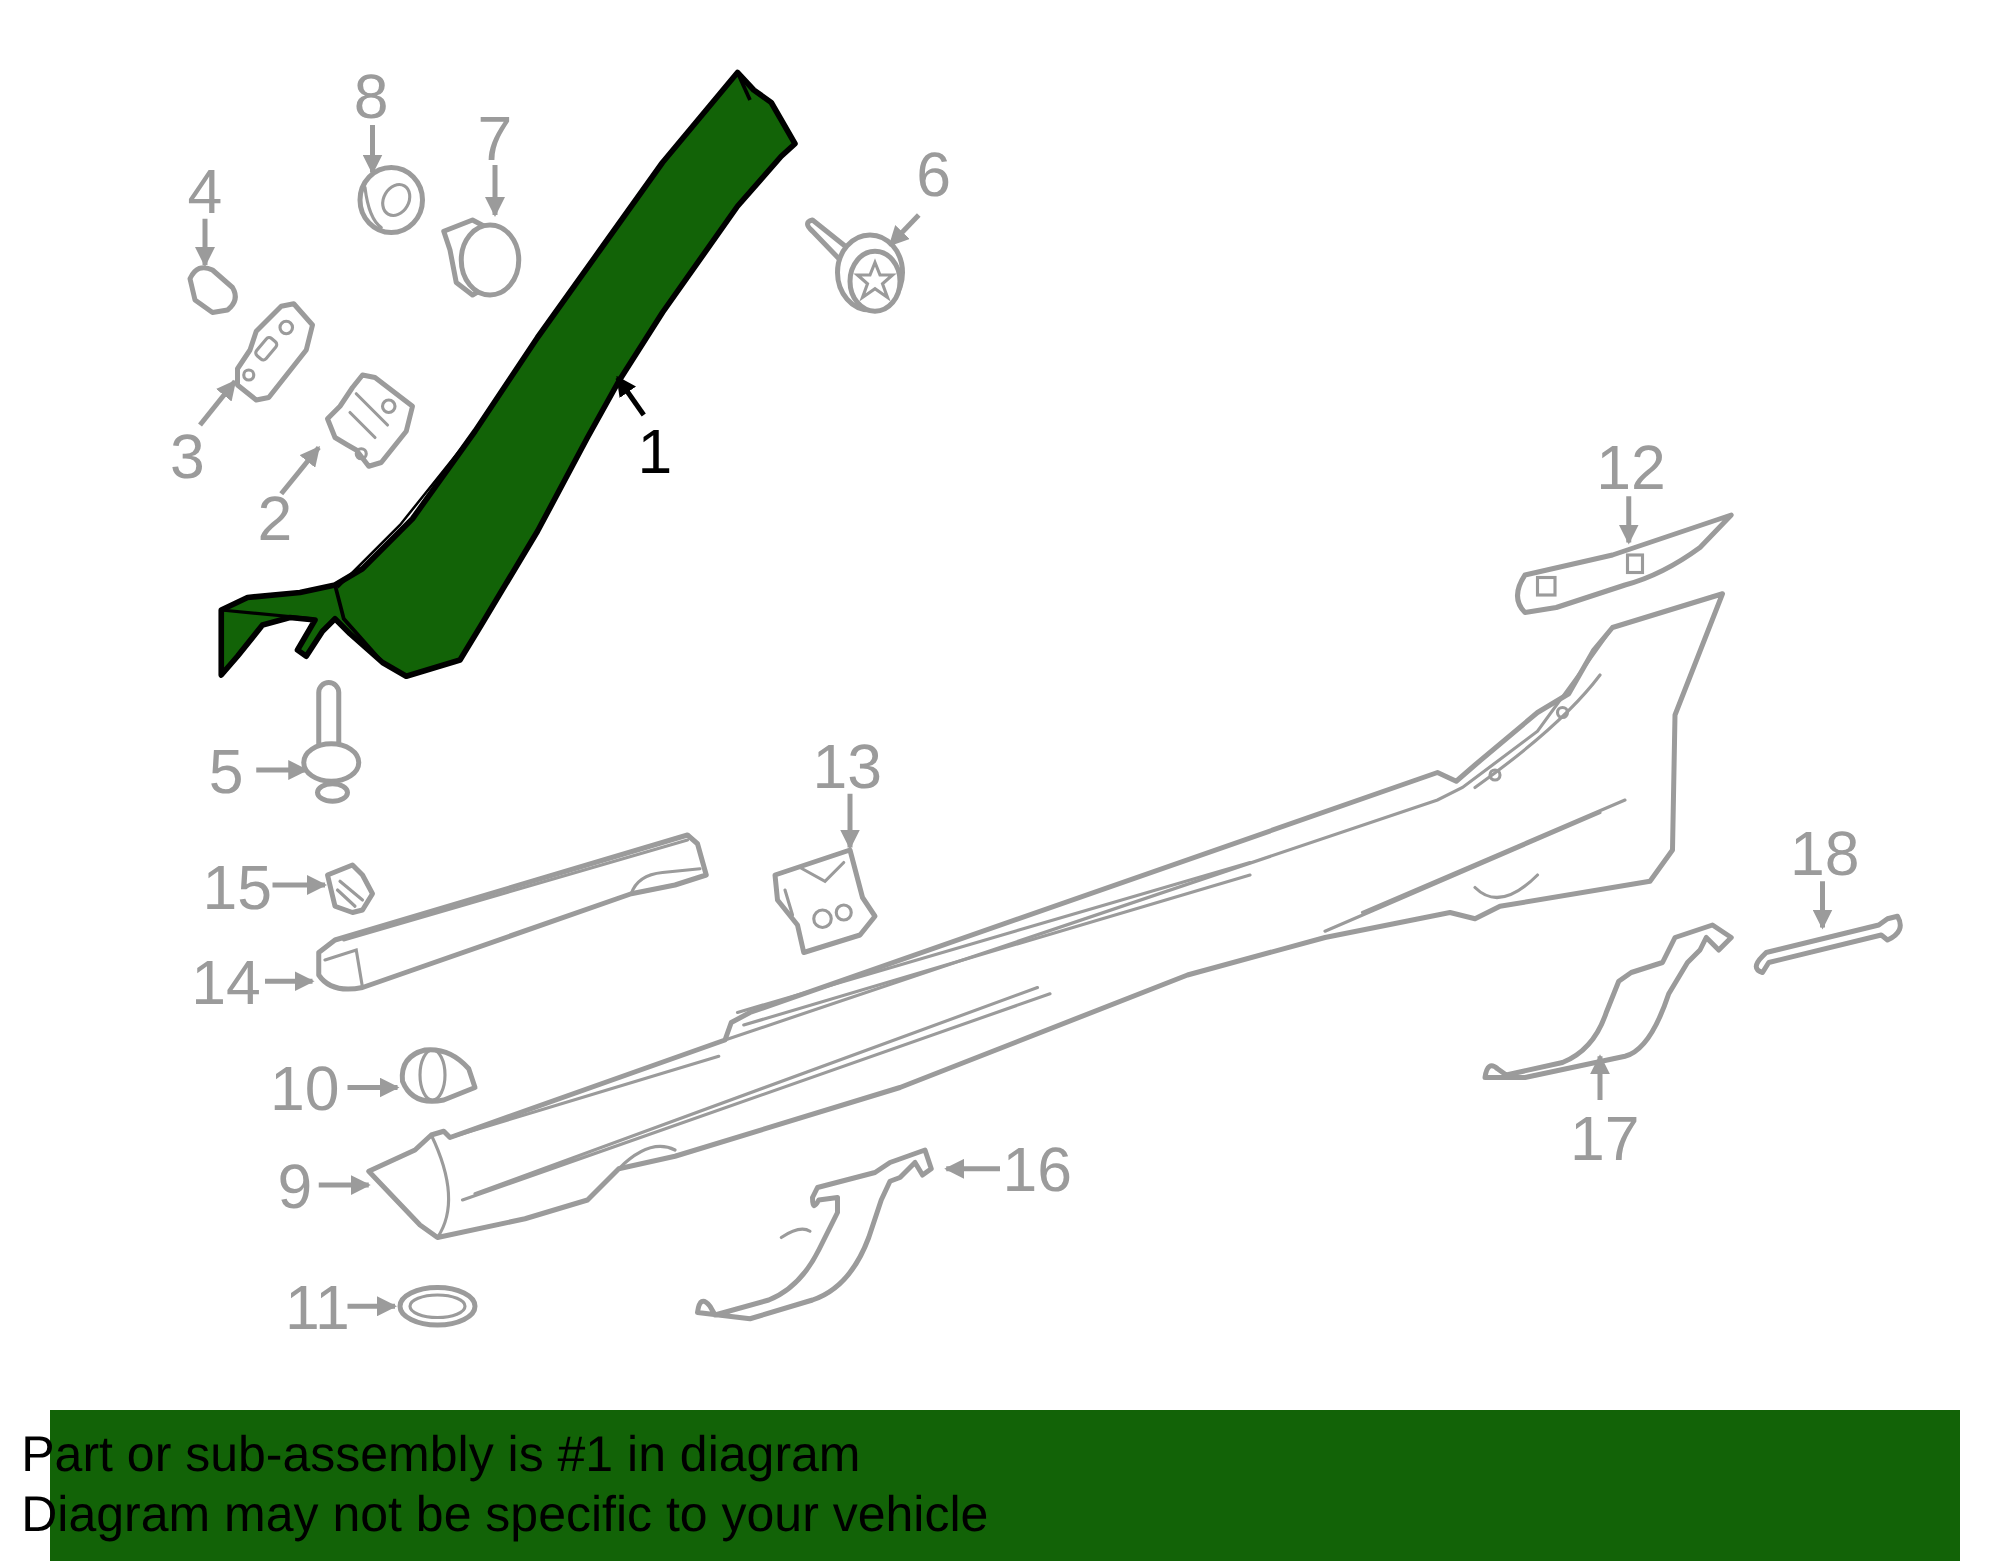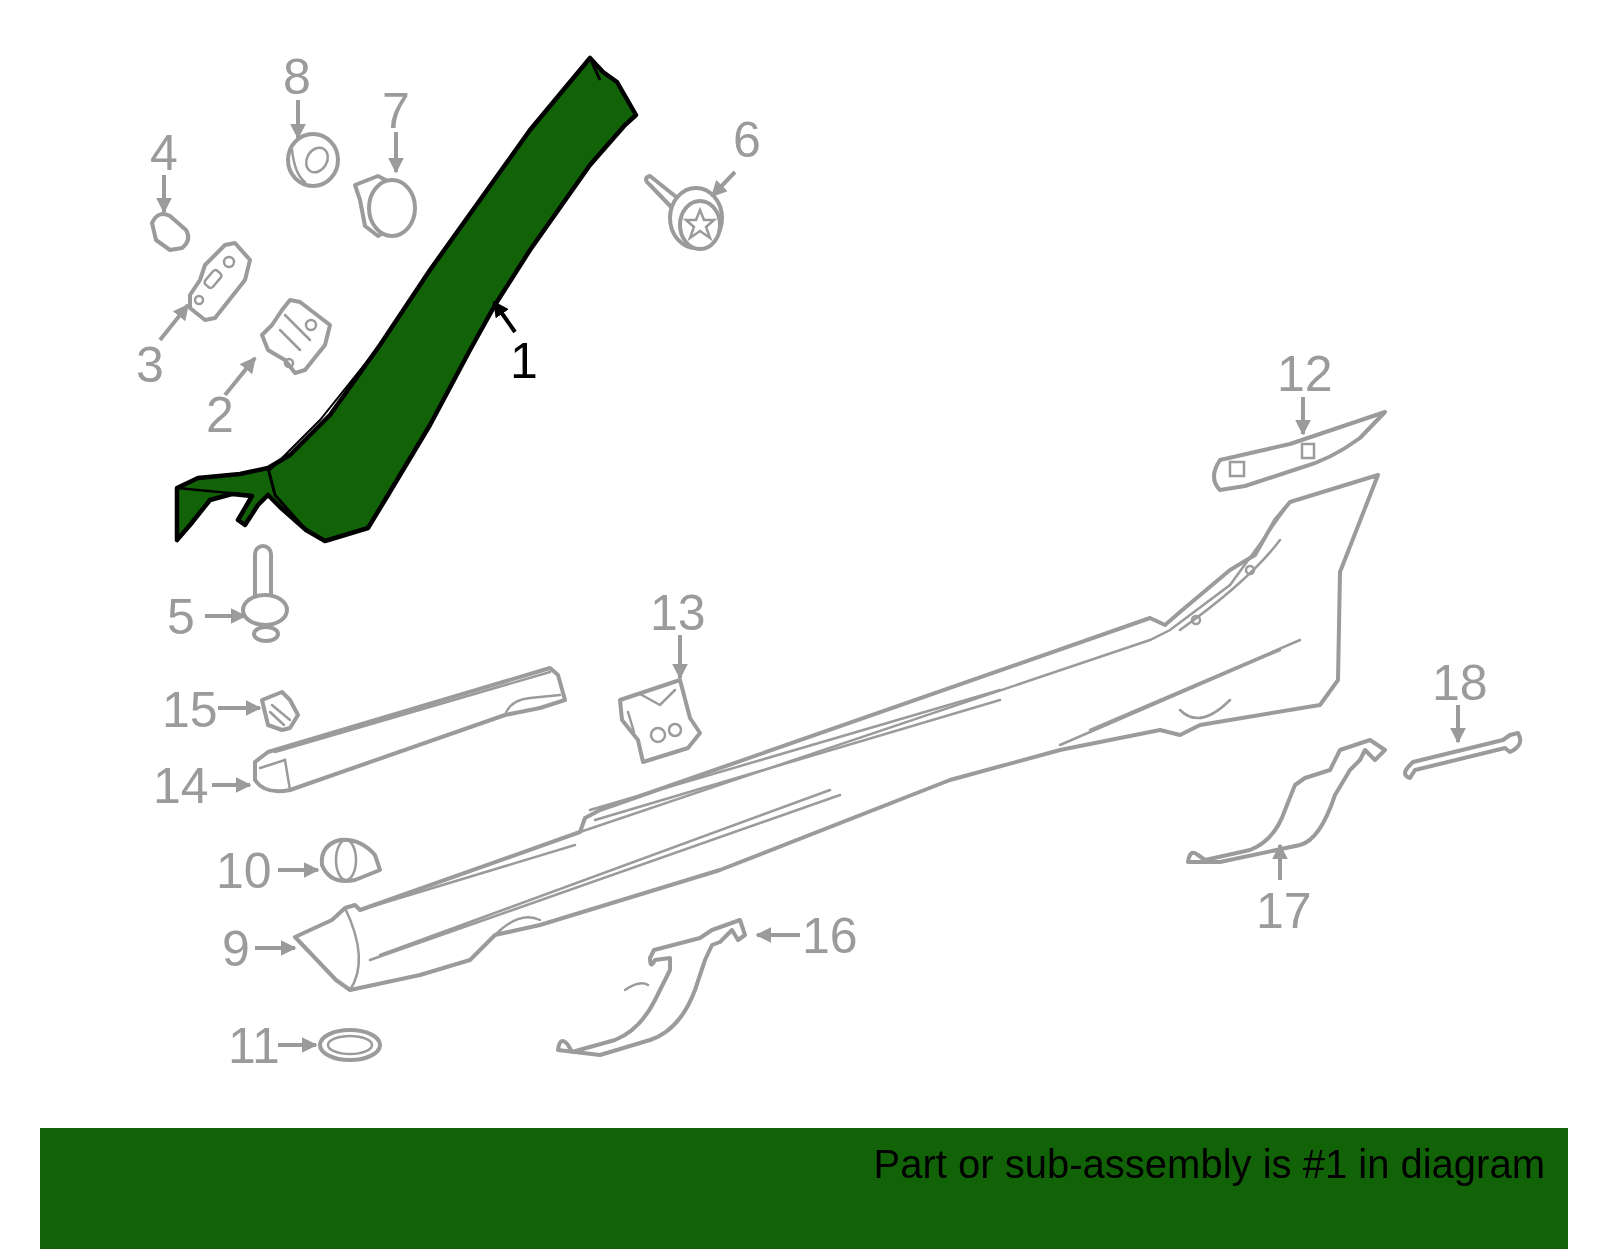--- a/index.html
+++ b/index.html
@@ -7,21 +7,21 @@
   #diagram { position: absolute; left: 0; top: 0; width: 1600px; height: 1100px; }
   .part { fill: #ffffff; stroke: #9b9b9b; stroke-width: 4; stroke-linejoin: round; stroke-linecap: round; }
   .thin { fill: none; stroke: #9b9b9b; stroke-width: 2.5; stroke-linecap: round; }
   .leader { stroke: #9b9b9b; stroke-width: 4; fill: none; }
   .arrowhead { fill: #9b9b9b; }
   .callout { font-family: "Liberation Sans", sans-serif; font-size: 50px; fill: #9b9b9b; }
   .callout.active { fill: #000000; }
   .leader.active { stroke: #000000; }
   .arrowhead.active { fill: #000000; }
   .highlight { fill: #126307; stroke: #000000; stroke-width: 4.5; stroke-linejoin: round; }
-  #banner { position: absolute; left: 40px; top: 1128px; width: 1528px; height: 121px; background: #126307; text-align: right; color: #000000; }
+  #banner { position: absolute; left: 40px; top: 1128px; width: 1528px; height: 121px; background: #126307; text-align: left; color: #000000; }
   #banner .line { display: block; font-size: 40px; line-height: 48px; position: relative; left: -23px; }
   #banner .line1 { margin-top: 12px; }
 </style>
 </head>
 <body>
 
 <svg id="diagram" viewBox="0 0 1600 1100" xmlns="http://www.w3.org/2000/svg">
   <defs>
     <marker id="ah" viewBox="0 0 10 10" refX="9" refY="5" markerWidth="4" markerHeight="4" orient="auto-start-reverse">
       <path d="M0,0 L10,5 L0,10 z" class="arrowhead"></path>
@@ -179,13 +179,14 @@
     <text class="callout" x="153" y="803">14</text>
     <text class="callout" x="162" y="727">15</text>
     <text class="callout" x="802" y="953">16</text>
     <text class="callout" x="1256" y="928">17</text>
     <text class="callout" x="1432" y="700">18</text>
   </g>
 </svg>
 
 <div id="banner">
   <span class="line line1">Part or sub-assembly is #1 in diagram</span>
+  <span class="line line2">Diagram may not be specific to your vehicle</span>
 </div>
 
 </body></html>

